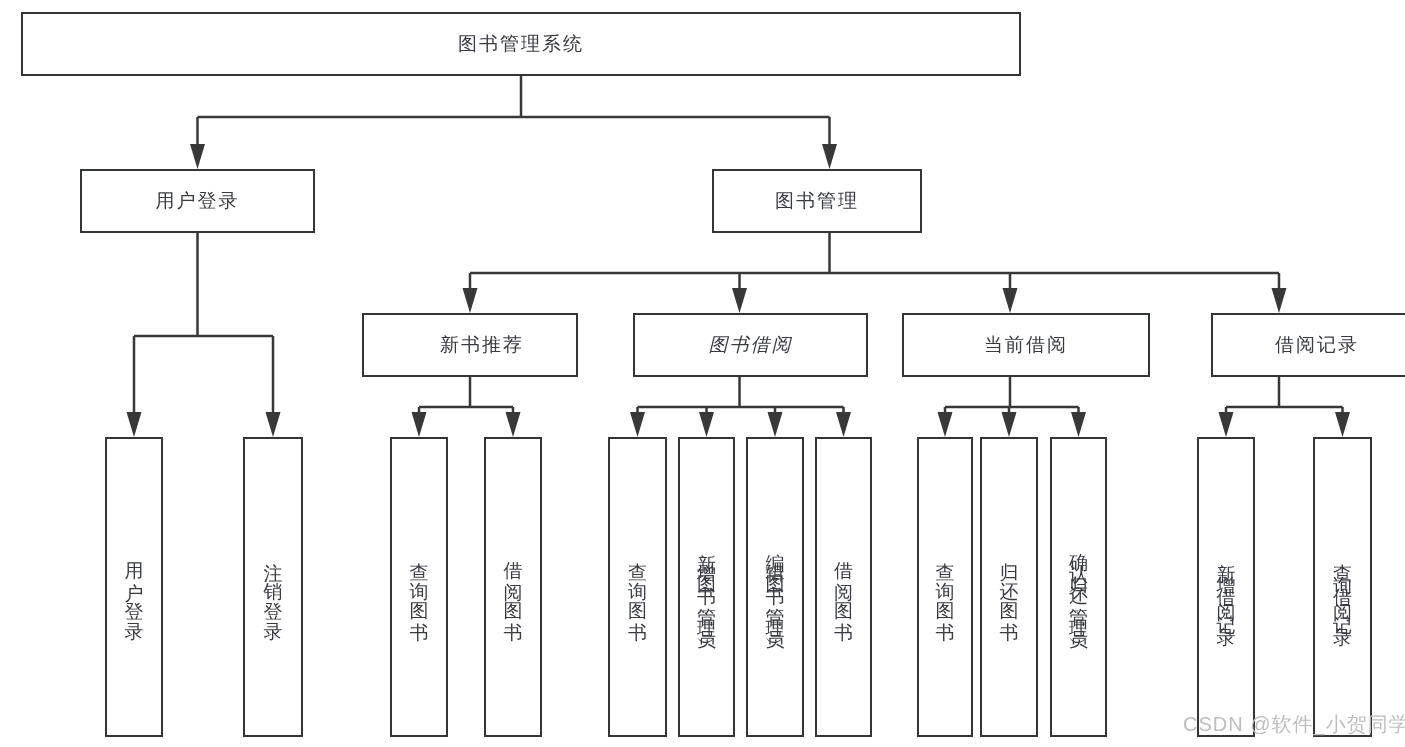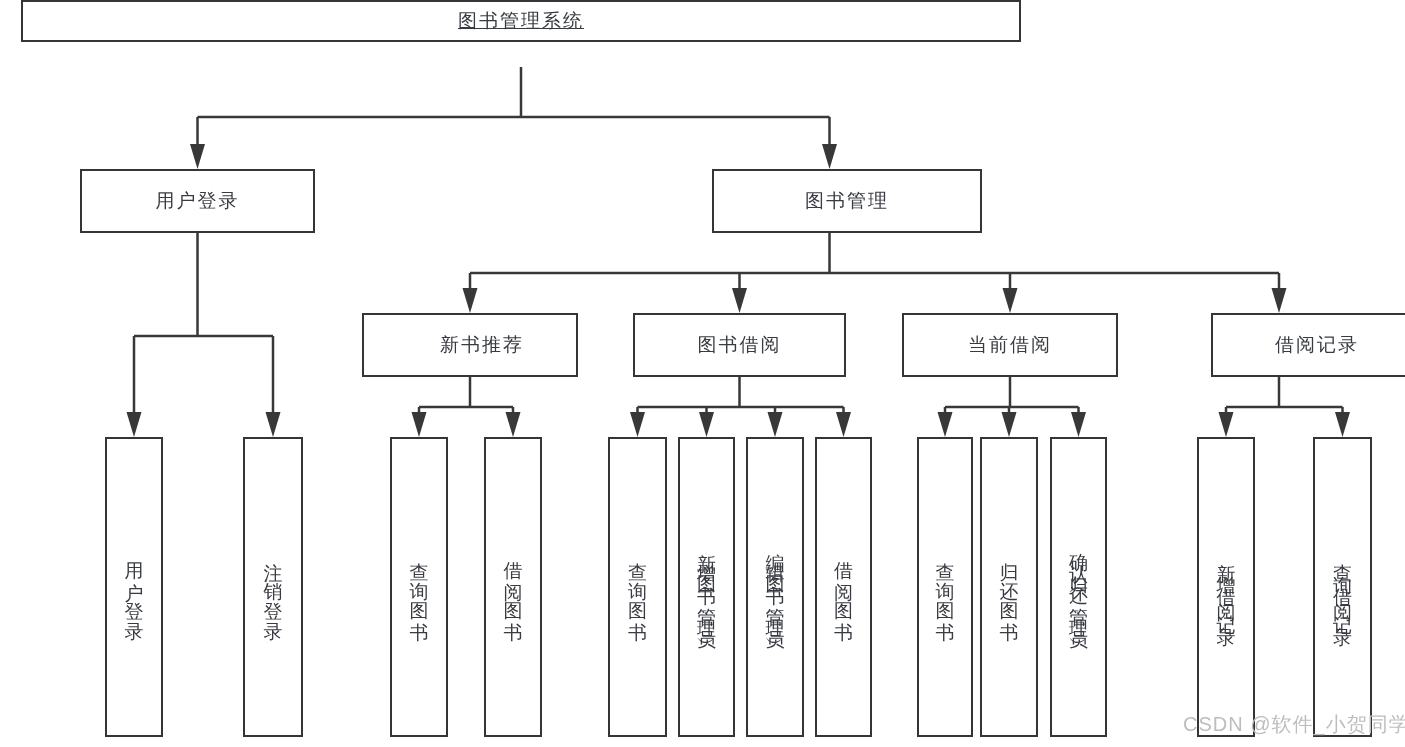--- a/index.html
+++ b/index.html
@@ -28,27 +28,27 @@
     background: #ffffff;
     border: 2px solid #333639;
     display: flex;
     align-items: center;
     justify-content: center;
     color: #383b41;
     font-size: 19px;
     letter-spacing: 2px;
     z-index: 2;
   }
-  .node.root   { left: 21px;  top: 0;  width: 1000px; height: 42px; text-decoration: underline; }
+  .node.root   { left: 21px;  top: 12px;  width: 1000px; height: 64px; }
   .node.lvl2-a { left: 80px;  top: 169px; width: 235px;  height: 64px; }
-  .node.lvl2-b { left: 712px; top: 169px; width: 270px;  height: 64px; }
+  .node.lvl2-b { left: 712px; top: 169px; width: 210px;  height: 64px; }
   .node.lvl3   { top: 313px; height: 64px; }
   .node.g-recommend { left: 362px;  width: 216px; padding-left: 24px; }
-  .node.g-borrow    { left: 633px;  width: 213px; }
-  .node.g-current   { left: 902px;  width: 216px; }
+  .node.g-borrow    { left: 633px;  width: 235px; font-style: italic; }
+  .node.g-current   { left: 902px;  width: 248px; }
   .node.g-records   { left: 1173px; width: 212px; margin-left: 38px; }
   .node.leaf { top: 437px; height: 300px; }
   .leaf .vtext {
     writing-mode: vertical-rl;
     text-orientation: mixed;
     white-space: nowrap;
     line-height: 1.05;
     font-size: 19px;
     letter-spacing: 11px;
     color: #383b41;

